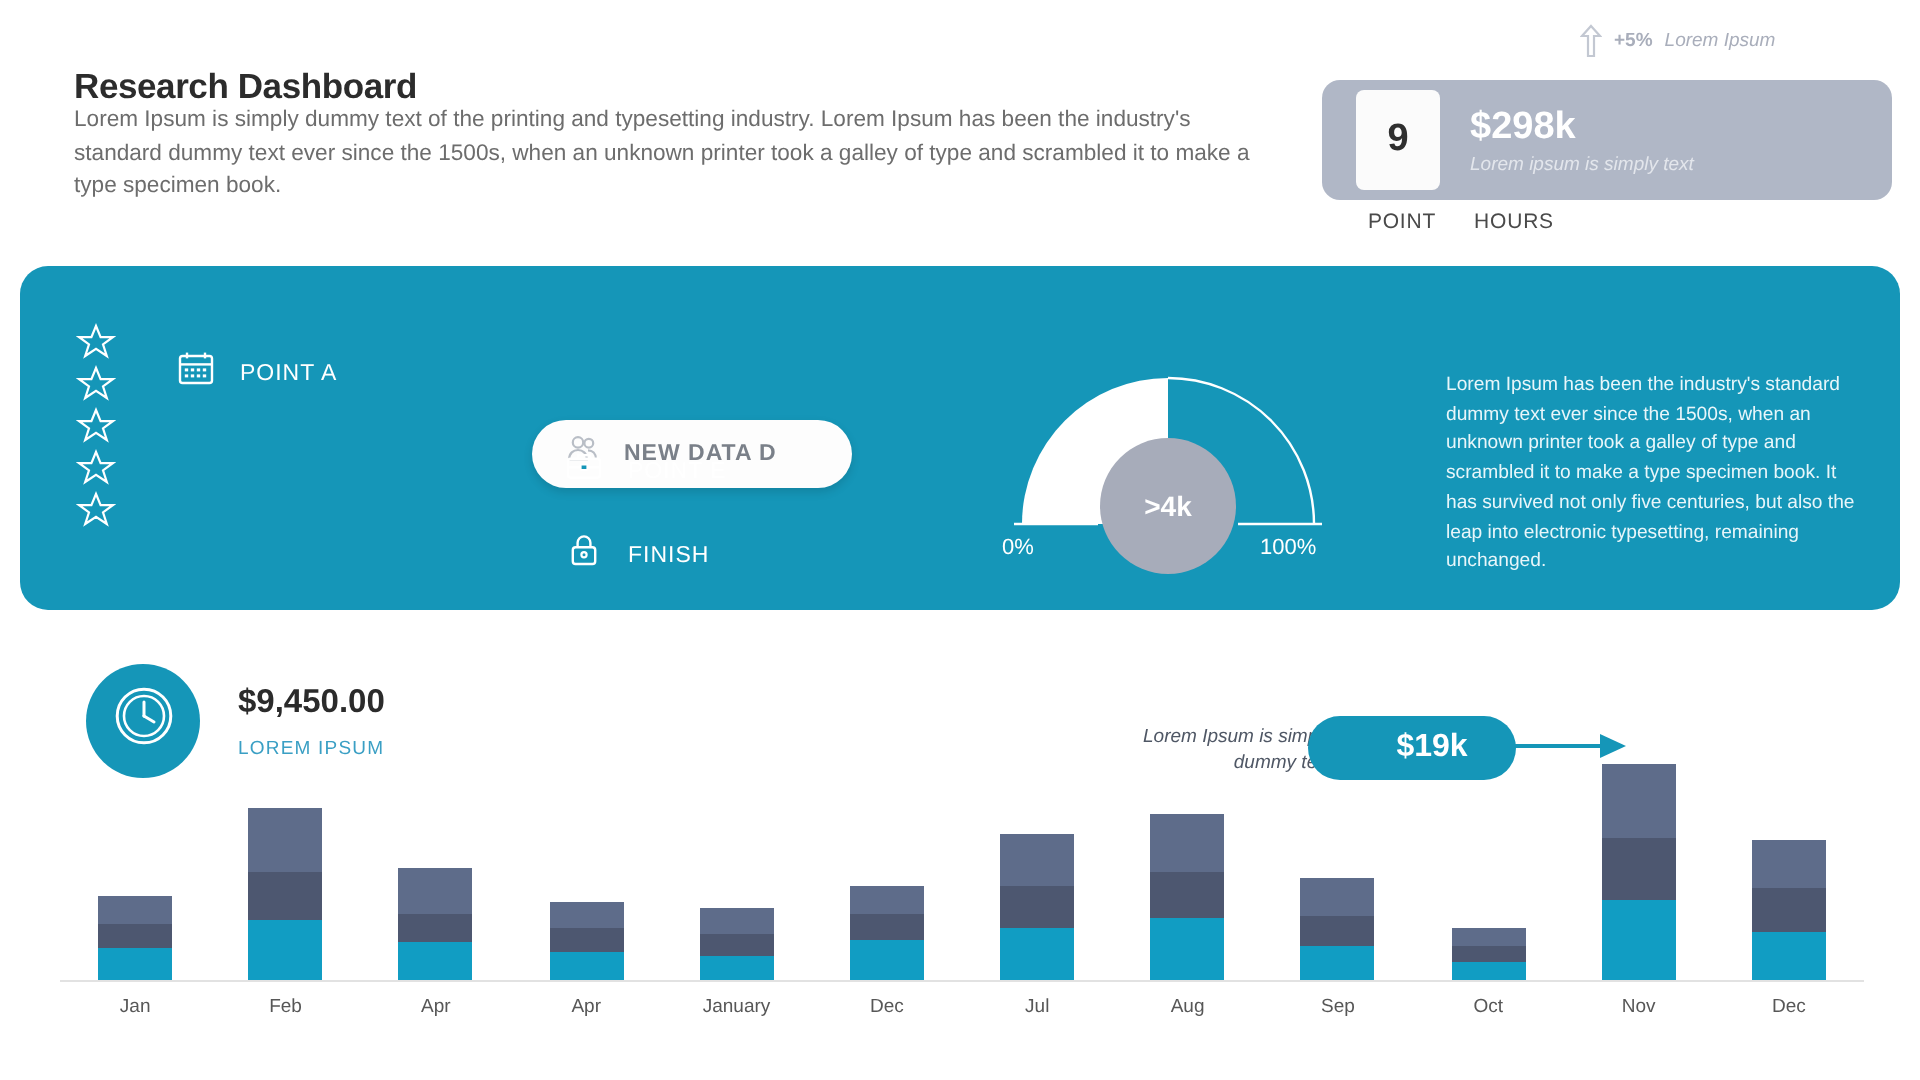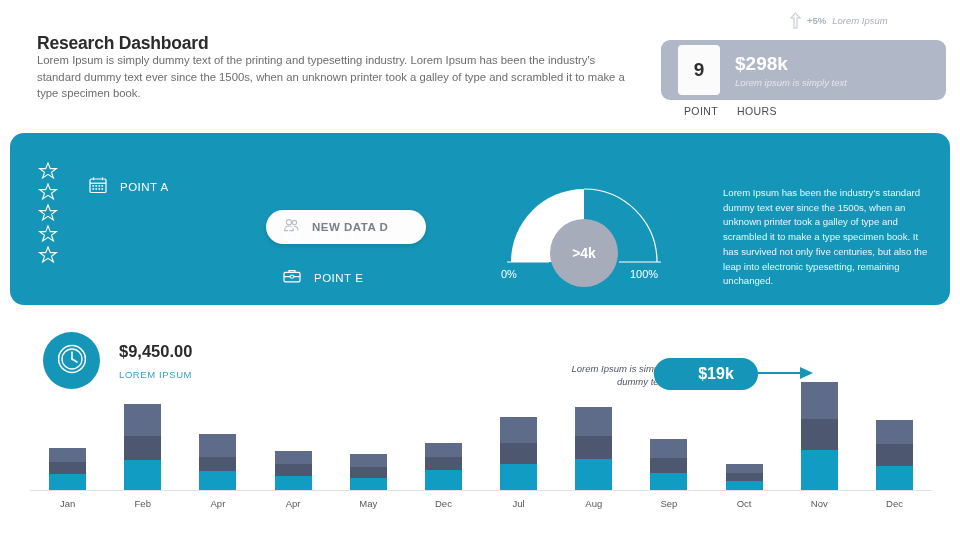--- a/index.html
+++ b/index.html
@@ -240,37 +240,37 @@
         </svg>
       </span>
       <span class="menu-label">NEW DATA D</span>
     </div>
 
     <div class="menu-col col2">
       <div class="menu-item" style="visibility:hidden;height:34px;margin-bottom:15px"></div>
       <div class="menu-item">
         <span>
           <svg class="menu-ico" viewBox="0 0 20 20">
-            <rect x="4.4" y="8.6" width="11.2" height="8.4" rx="1.4" fill="none" stroke="#fff" stroke-width="1.2"></rect>
-            <path d="M6.8 8.6 V6.4 a3.2 3.2 0 0 1 6.4 0 V8.6" fill="none" stroke="#fff" stroke-width="1.2"></path>
-            <circle cx="10" cy="12.4" r="1.3" fill="none" stroke="#fff" stroke-width="1.1"></circle>
-          </svg>
-        </span>
-        <span class="menu-label">FINISH</span>
-      </div>
-      <div class="menu-item">
-        <span>
-          <svg class="menu-ico" viewBox="0 0 20 20">
             <rect x="2" y="6.4" width="16" height="9.4" rx="1.3" fill="none" stroke="#fff" stroke-width="1.2"></rect>
             <path d="M7 6.4 V4.6 h6 V6.4" fill="none" stroke="#fff" stroke-width="1.2"></path>
             <line x1="2" y1="10.6" x2="18" y2="10.6" stroke="#fff" stroke-width="1.2"></line>
             <rect x="8.3" y="9.2" width="3.4" height="2.8" rx="0.6" fill="#1596b8" stroke="#fff" stroke-width="1"></rect>
           </svg>
         </span>
         <span class="menu-label">POINT E</span>
+      </div>
+      <div class="menu-item">
+        <span>
+          <svg class="menu-ico" viewBox="0 0 20 20">
+            <rect x="4.4" y="8.6" width="11.2" height="8.4" rx="1.4" fill="none" stroke="#fff" stroke-width="1.2"></rect>
+            <path d="M6.8 8.6 V6.4 a3.2 3.2 0 0 1 6.4 0 V8.6" fill="none" stroke="#fff" stroke-width="1.2"></path>
+            <circle cx="10" cy="12.4" r="1.3" fill="none" stroke="#fff" stroke-width="1.1"></circle>
+          </svg>
+        </span>
+        <span class="menu-label">FINISH</span>
       </div>
     </div>
 
     <div class="gauge-wrap">
       <svg class="gauge-svg" width="180" height="112" viewBox="0 0 180 112">
         <path d="M12 96 A73 73 0 0 1 85 23 L85 96 Z" fill="#ffffff"></path>
         <path d="M85 23 A73 73 0 0 1 158 96" fill="none" stroke="#ffffff" stroke-width="1.2"></path>
         <line x1="8" y1="96" x2="50" y2="96" stroke="#ffffff" stroke-width="1.2"></line>
         <line x1="120" y1="96" x2="162" y2="96" stroke="#ffffff" stroke-width="1.2"></line>
       </svg>
@@ -388,21 +388,21 @@
             <div class="seg bot" style="height: 24px; background: rgb(17, 157, 195);"></div>
           </div>
         </div>
       </div>
     <div class="axis-line"></div>
     <div class="labels" id="labels">
         <div class="lab-slot">Jan</div>
         <div class="lab-slot">Feb</div>
         <div class="lab-slot">Apr</div>
         <div class="lab-slot">Apr</div>
-        <div class="lab-slot">May</div>
+        <div class="lab-slot">January</div>
         <div class="lab-slot">Dec</div>
         <div class="lab-slot">Jul</div>
         <div class="lab-slot">Aug</div>
         <div class="lab-slot">Sep</div>
         <div class="lab-slot">Oct</div>
         <div class="lab-slot">Nov</div>
         <div class="lab-slot">Dec</div>
       </div>
   </div>
 

